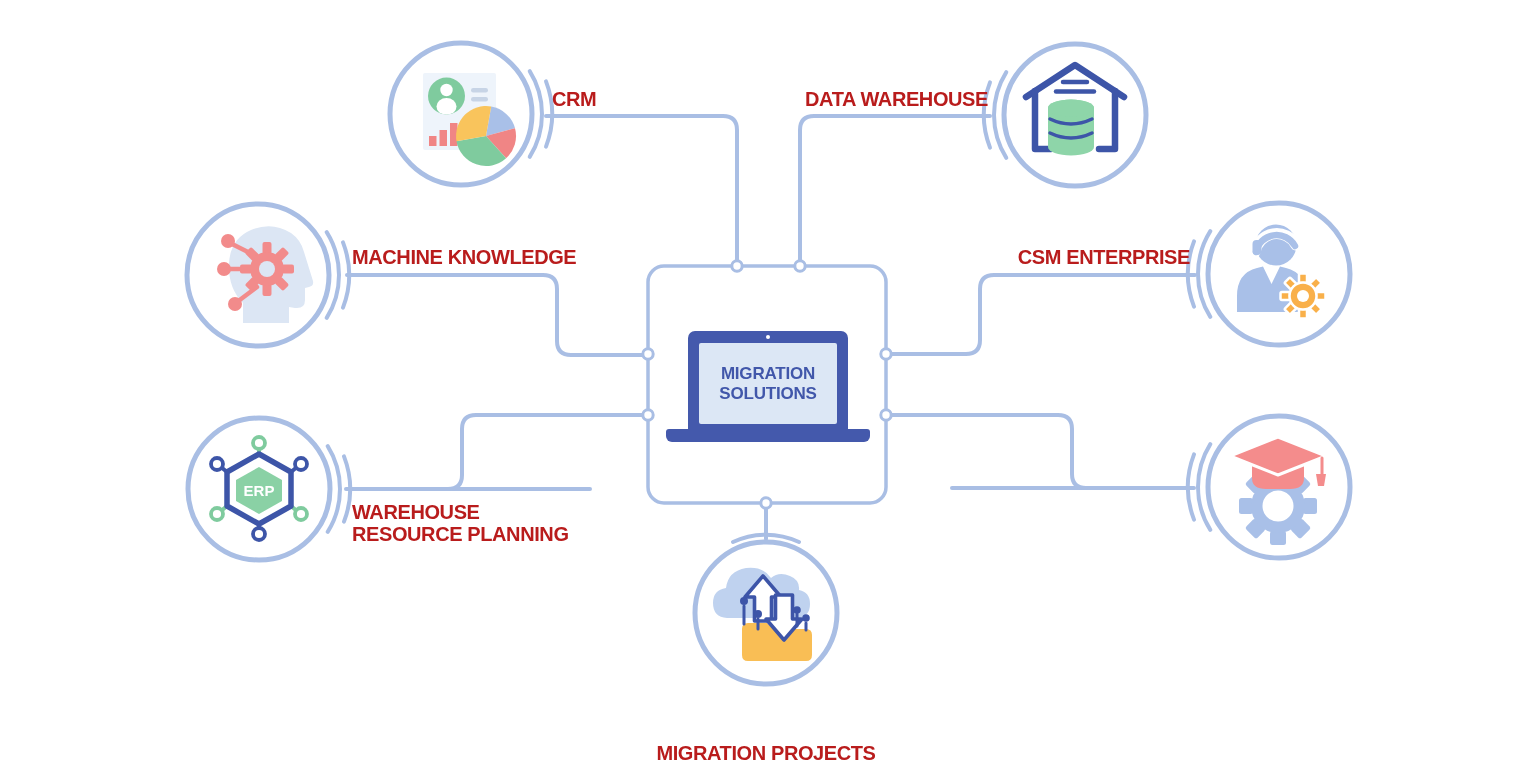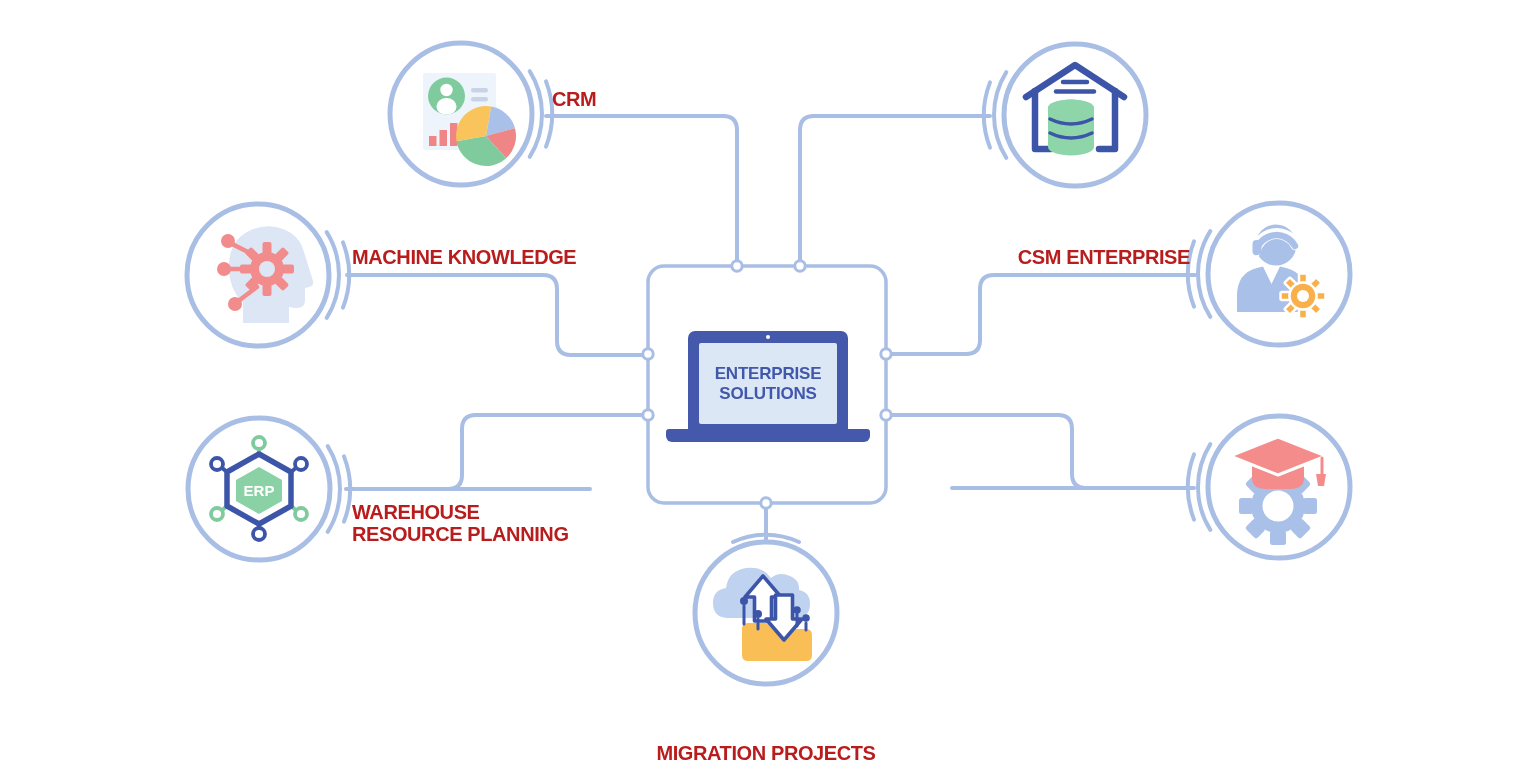--- a/index.html
+++ b/index.html
@@ -238,23 +238,24 @@
           <circle cx="758" cy="614" r="4" stroke="none"></circle>
       <path d="M 797 614 V 626"></path>
           <circle cx="797" cy="610" r="3.8" stroke="none"></circle>
       <path d="M 806 623 V 630"></path>
           <circle cx="806" cy="618" r="3.8" stroke="none"></circle>
     </g>
   </g>
 </svg>
 
   <div class="lbl nowrap" style="left:552px;top:88px;">CRM</div>
+  <div class="lbl nowrap r" style="left:750px;top:88px;width:238px;">DATA WAREHOUSE</div>
   <div class="lbl nowrap" style="left:352px;top:246px;">MACHINE KNOWLEDGE</div>
   <div class="lbl nowrap r" style="left:958px;top:246px;width:232px;">CSM ENTERPRISE</div>
   <div class="lbl" style="left:352px;top:501px;width:240px;">WAREHOUSE RESOURCE PLANNING</div>
   <div class="lbl c" style="left:648px;top:699px;width:236px;margin-top:43px;">MIGRATION PROJECTS</div>
 
   <div class="laptop-frame"></div>
   <div class="laptop-camera"></div>
-  <div class="laptop-display">ENTERPRISE SOLUTIONS</div>
+  <div class="laptop-display">MIGRATION SOLUTIONS</div>
   <div class="laptop-base"></div>
 
 </div>
 
 </body></html>

